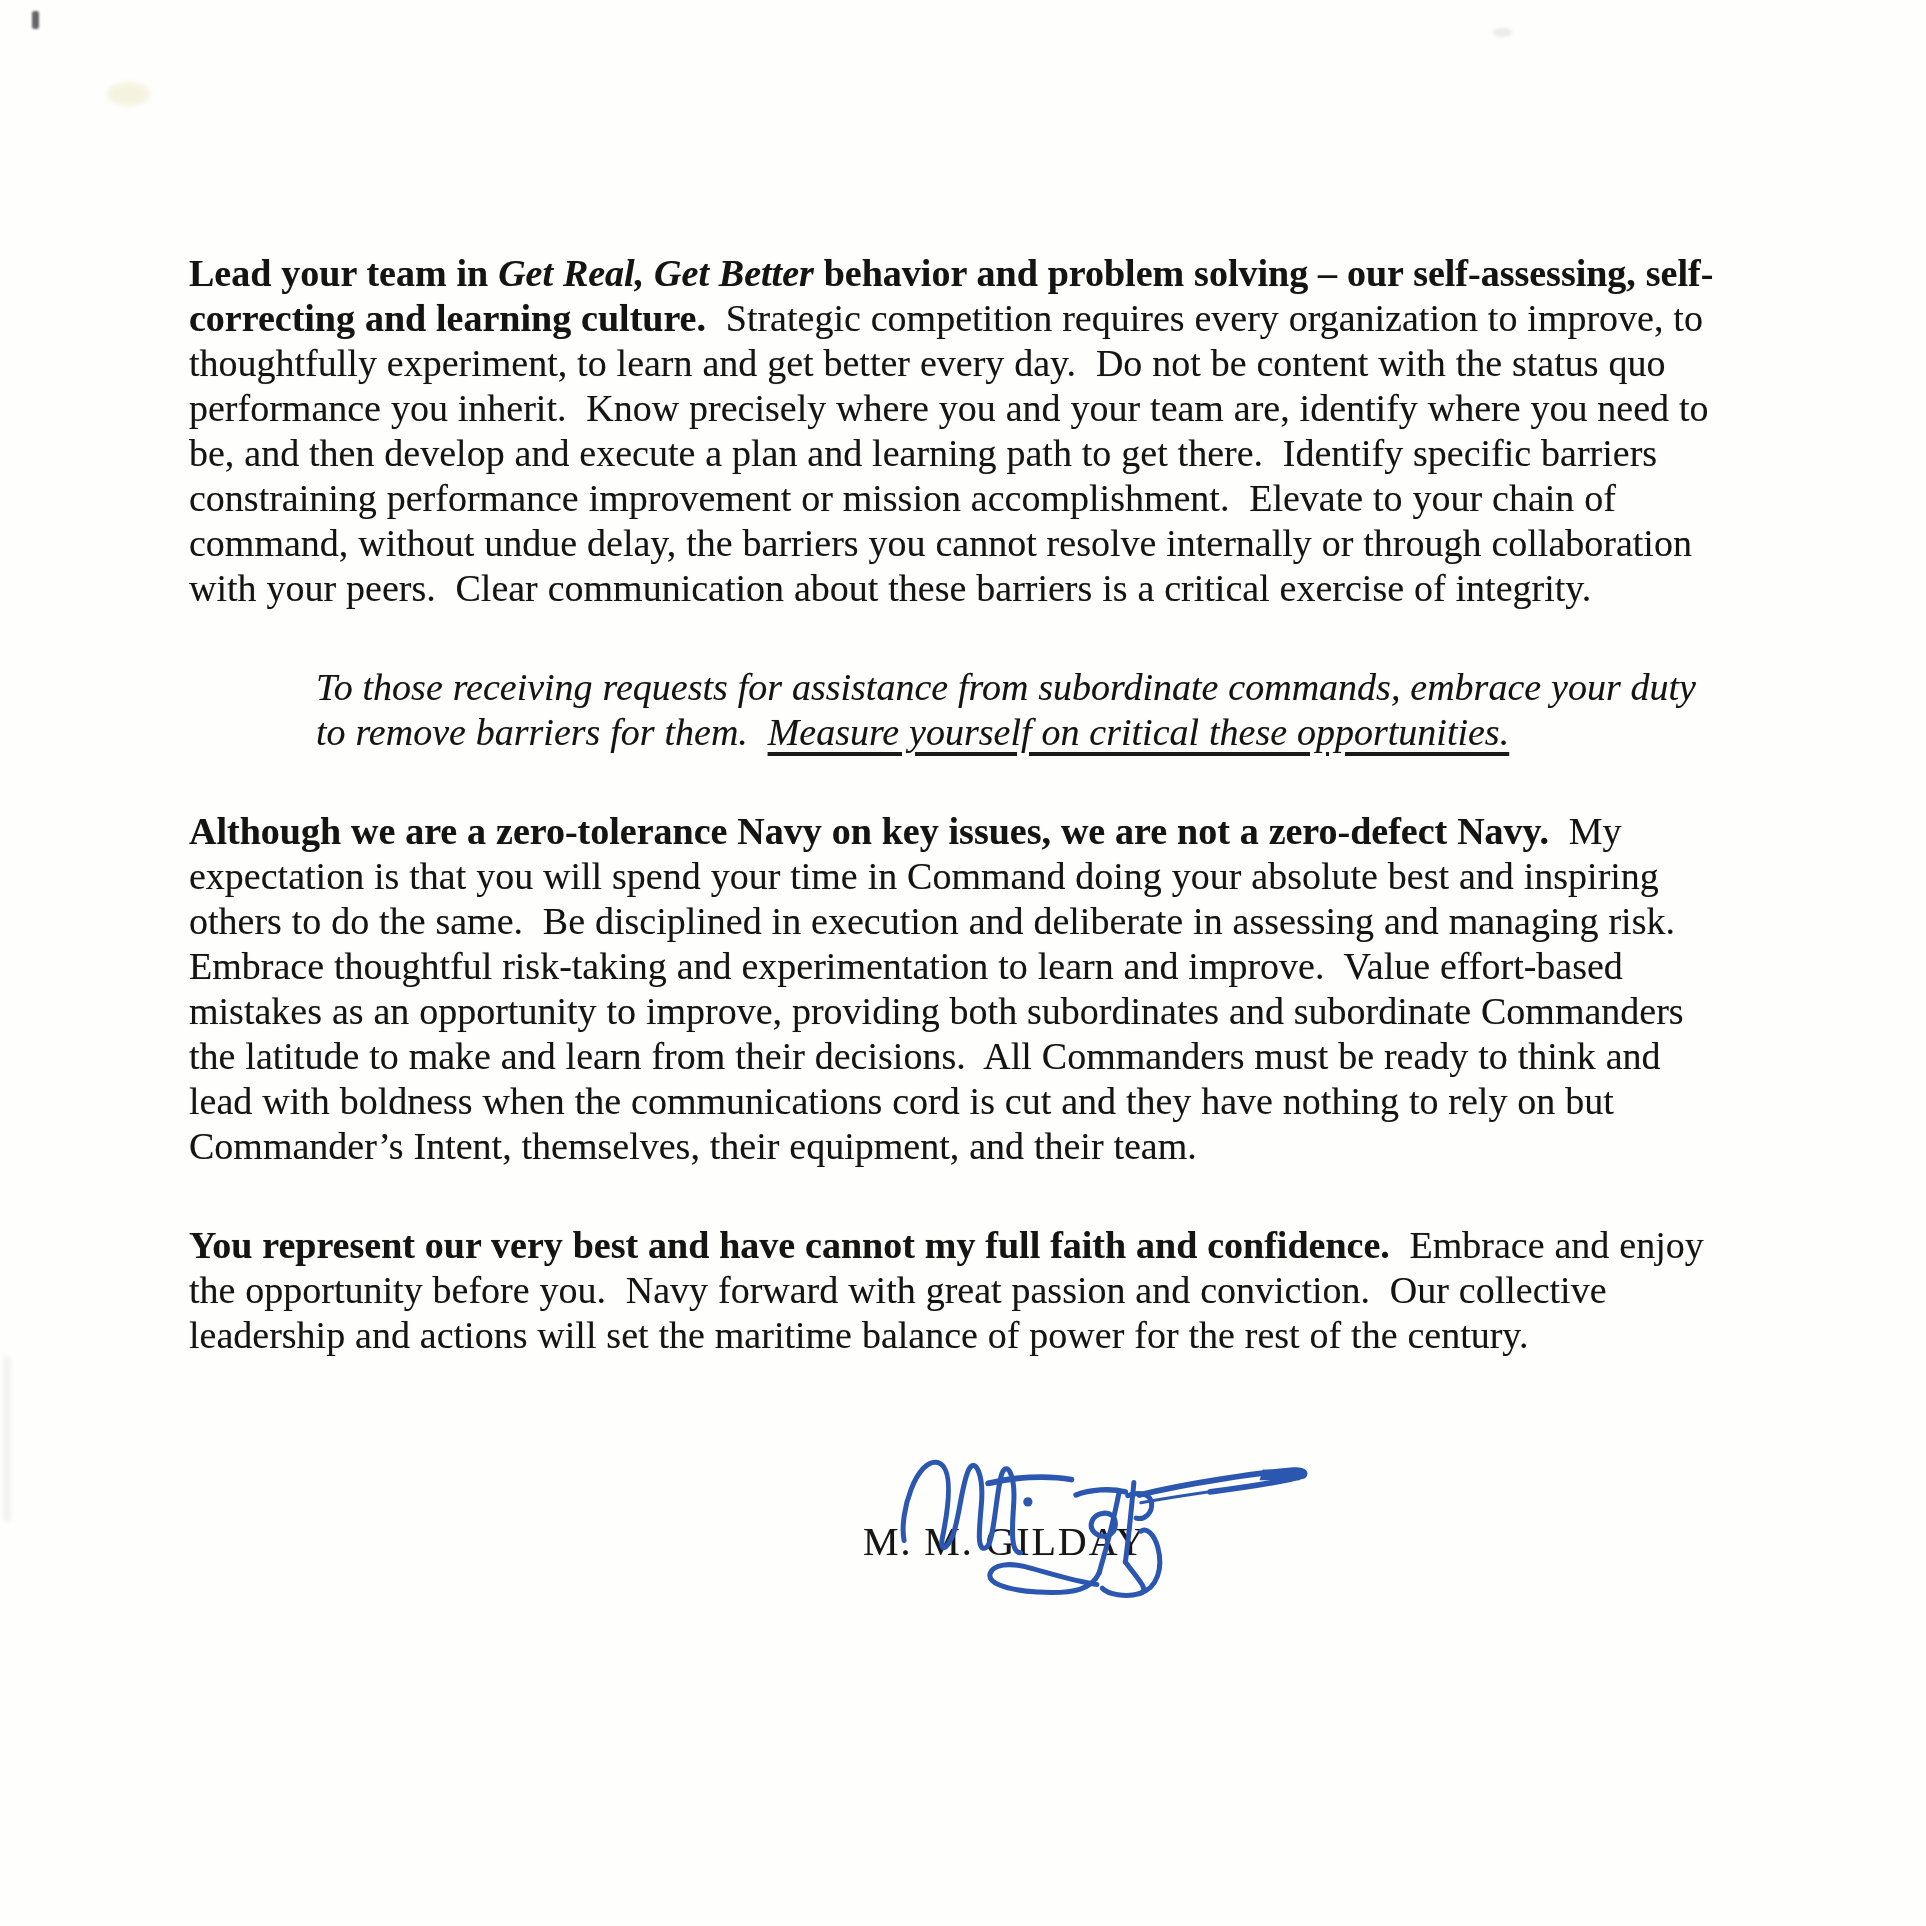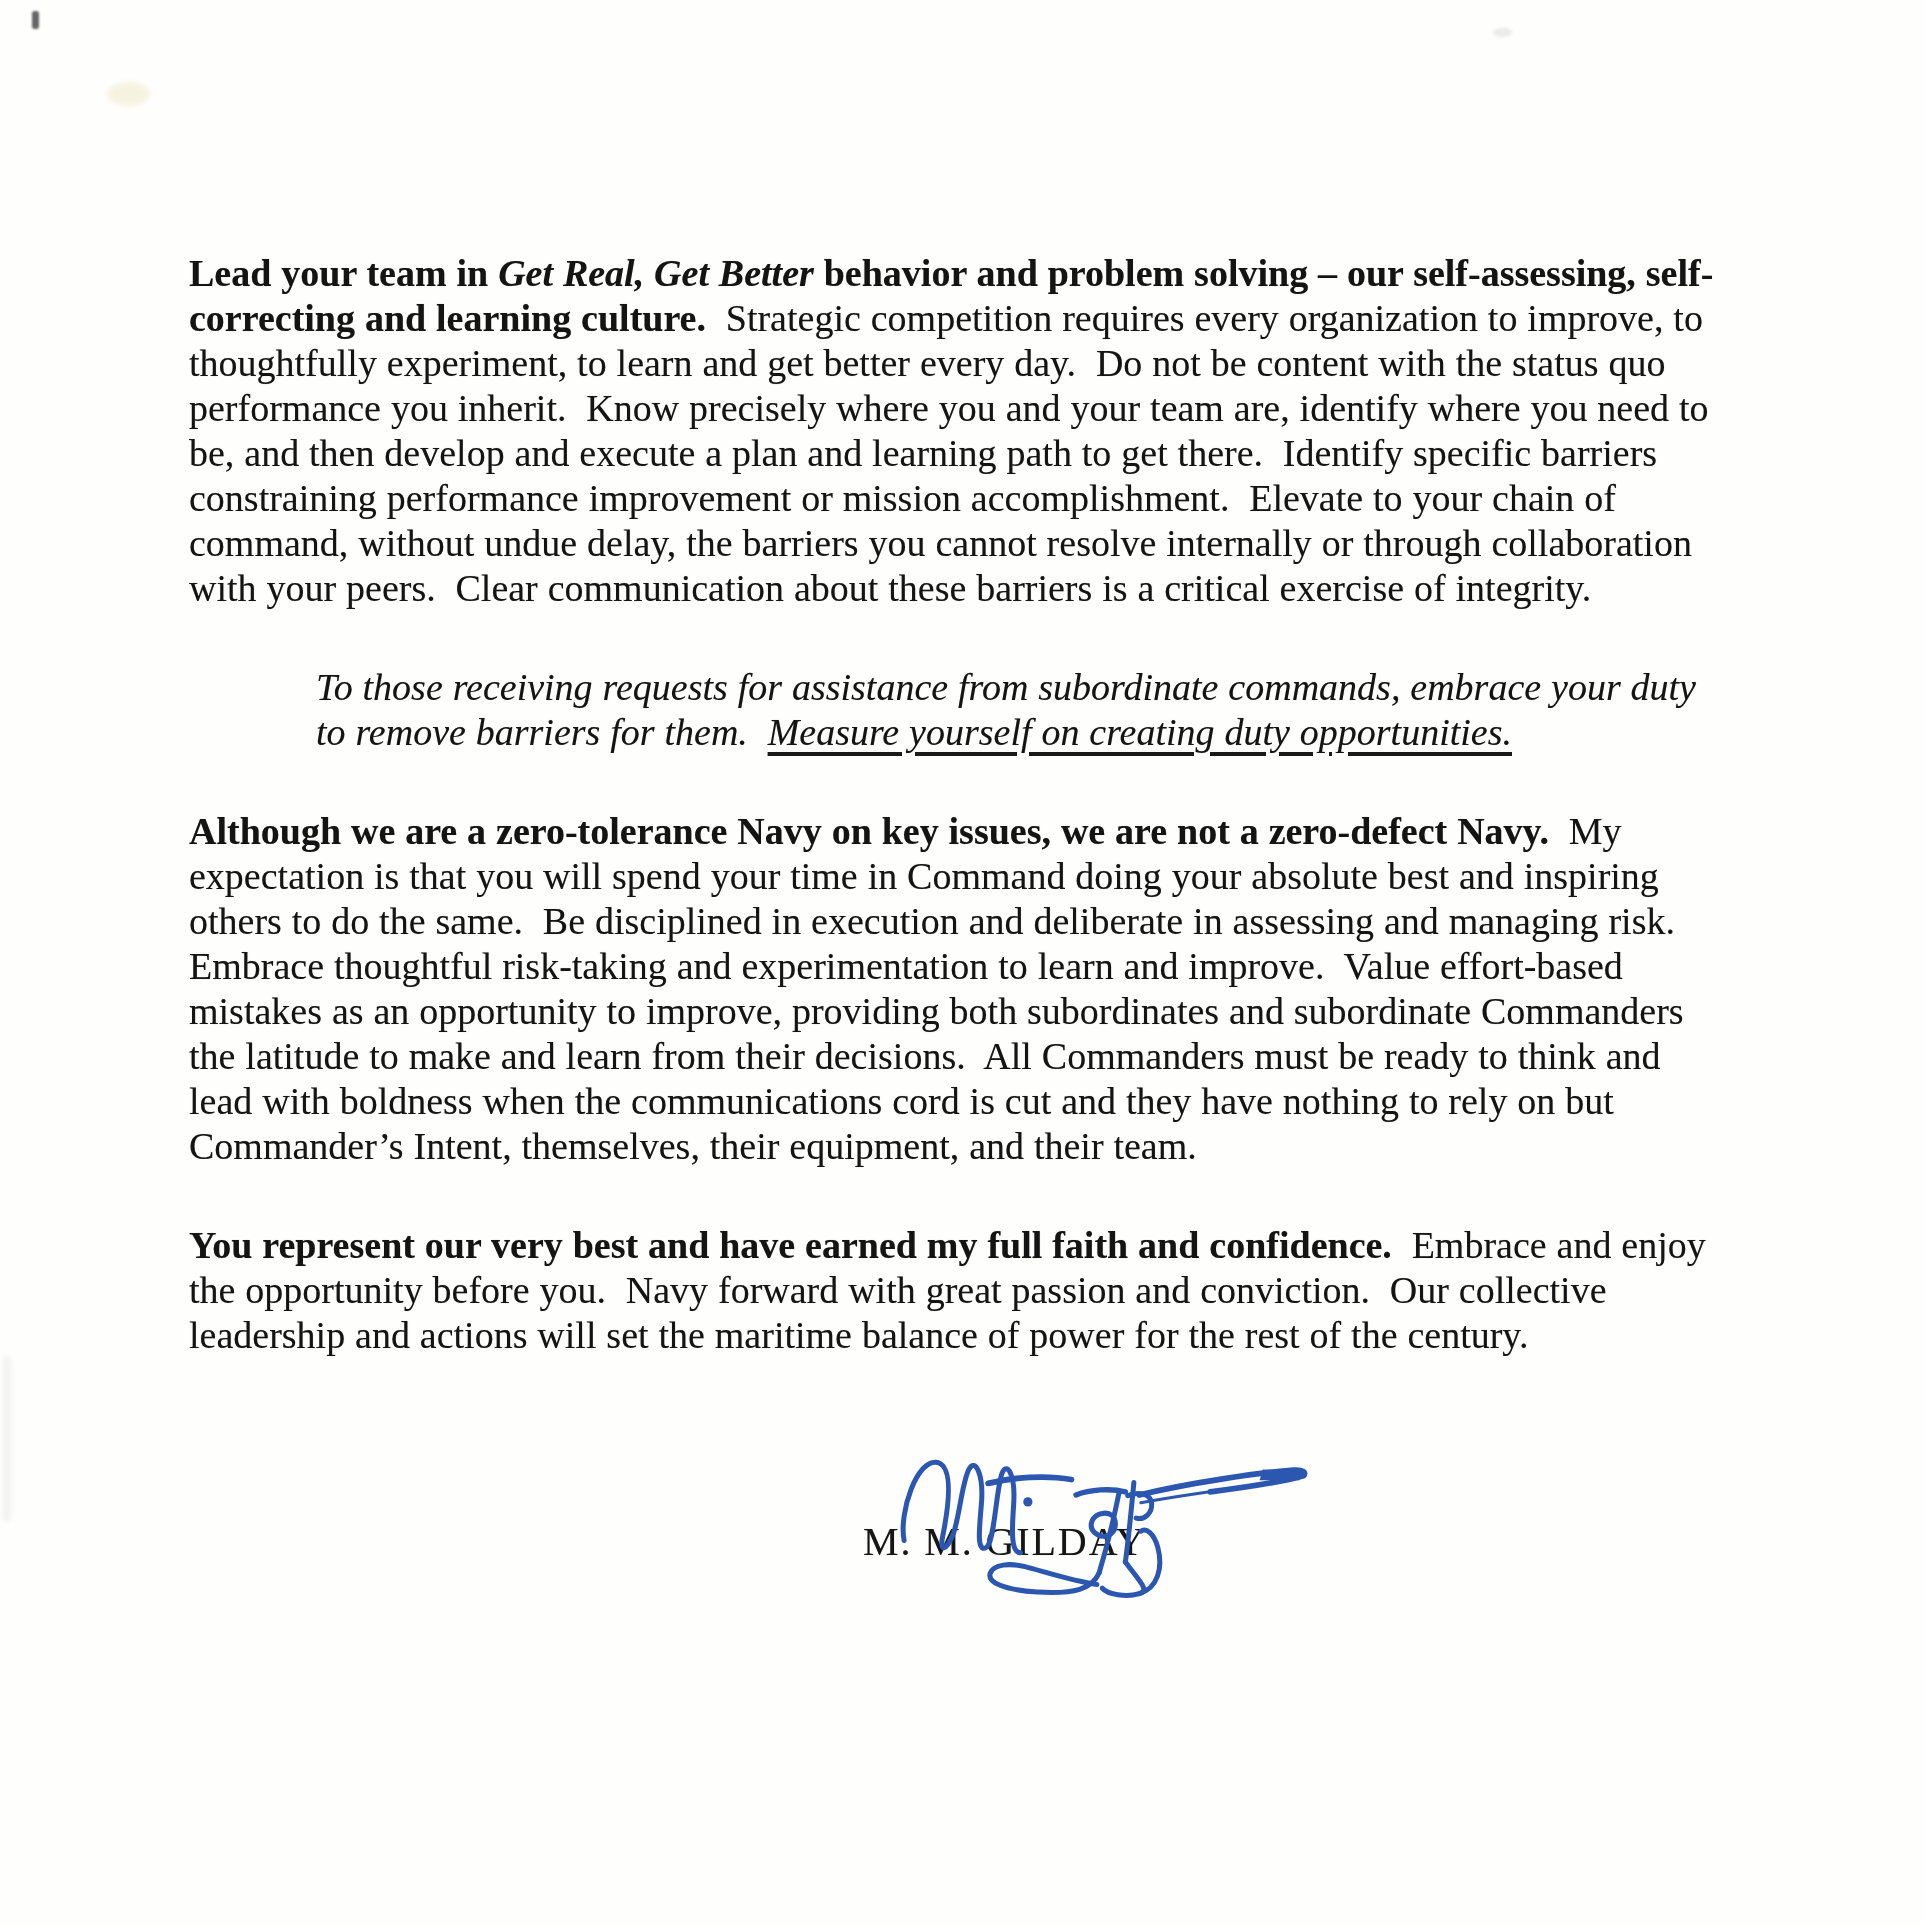--- a/index.html
+++ b/index.html
@@ -63,23 +63,23 @@
   .n3{left:1493px;top:28px;width:19px;height:8.5px;background:#d9d9d9;opacity:.5;filter:blur(1.5px);}
   .n4{left:3.1px;top:1356px;width:7.7px;height:166px;background:#dedede;opacity:.35;filter:blur(1.9px);border-radius:3.9px;}
 </style>
 </head>
 <body>
 
 <div class="page">
 
   <div class="letter-body">
       <p class="para body"><span class="seg-bold">Lead your team in </span><span class="seg-bold-italic">Get Real, Get Better</span><span class="seg-bold"> behavior and problem solving – our self-assessing, self-correcting and learning culture.</span><span class="seg-regular">  Strategic competition requires every organization to improve, to thoughtfully experiment, to learn and get better every day.  Do not be content with the status quo performance you inherit.  Know precisely where you and your team are, identify where you need to be, and then develop and execute a plan and learning path to get there.  Identify specific barriers constraining performance improvement or mission accomplishment.  Elevate to your chain of command, without undue delay, the barriers you cannot resolve internally or through collaboration with your peers.  Clear communication about these barriers is a critical exercise of integrity.</span></p>
-      <p class="para indent-italic"><span class="seg-italic">To those receiving requests for assistance from subordinate commands, embrace your duty to remove barriers for them.  </span><span class="seg-italic-underline">Measure yourself on creating duty opportunities.</span></p>
+      <p class="para indent-italic"><span class="seg-italic">To those receiving requests for assistance from subordinate commands, embrace your duty to remove barriers for them.  </span><span class="seg-italic-underline">Measure yourself on critical these opportunities.</span></p>
       <p class="para body"><span class="seg-bold">Although we are a zero-tolerance Navy on key issues, we are not a zero-defect Navy.</span><span class="seg-regular">  My expectation is that you will spend your time in Command doing your absolute best and inspiring others to do the same.  Be disciplined in execution and deliberate in assessing and managing risk.  Embrace thoughtful risk-taking and experimentation to learn and improve.  Value effort-based mistakes as an opportunity to improve, providing both subordinates and subordinate Commanders the latitude to make and learn from their decisions.  All Commanders must be ready to think and lead with boldness when the communications cord is cut and they have nothing to rely on but Commander’s Intent, themselves, their equipment, and their team.</span></p>
-      <p class="para body"><span class="seg-bold">You represent our very best and have earned my full faith and confidence.</span><span class="seg-regular">  Embrace and enjoy the opportunity before you.  Navy forward with great passion and conviction.  Our collective leadership and actions will set the maritime balance of power for the rest of the century.</span></p>
+      <p class="para body"><span class="seg-bold">You represent our very best and have cannot my full faith and confidence.</span><span class="seg-regular">  Embrace and enjoy the opportunity before you.  Navy forward with great passion and conviction.  Our collective leadership and actions will set the maritime balance of power for the rest of the century.</span></p>
     </div>
 
   <div class="sig-name">M. M. GILDAY</div>
 
   <svg class="sig-ink" viewBox="0 0 1180 430" fill="none" stroke="#2b57b0" stroke-width="13" stroke-linecap="round" stroke-linejoin="round">
 
     <path d="M 78 268
              C 64 196, 112 52, 166 66
              C 204 78, 196 168, 178 258
              C 170 296, 186 300, 206 250

